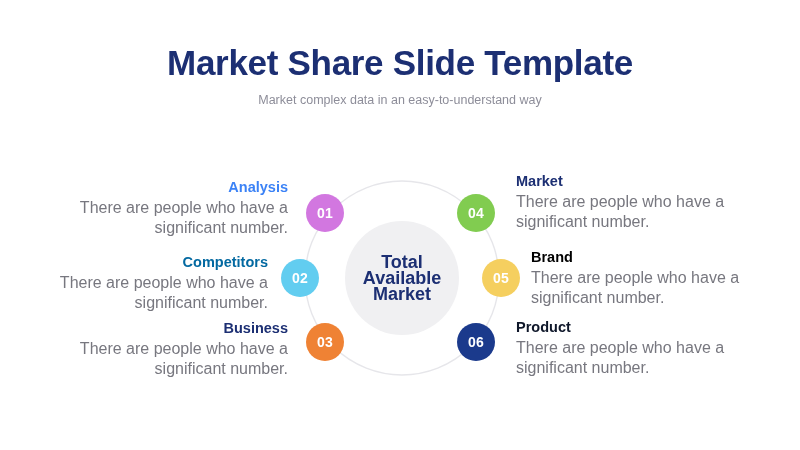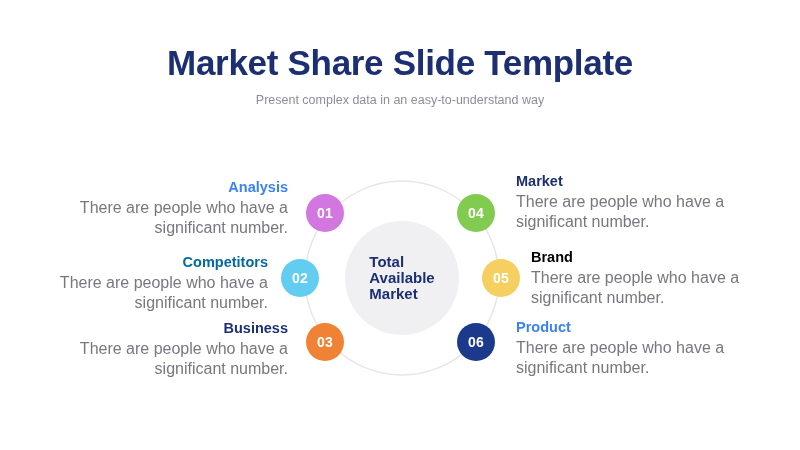--- a/index.html
+++ b/index.html
@@ -64,24 +64,24 @@
     top: 221px;
     width: 114px;
     height: 114px;
     border-radius: 50%;
     background: #f0f0f2;
     display: flex;
     align-items: center;
     justify-content: center;
   }
   .center-label {
-    font-size: 15px;
+    font-size: 18px;
     font-weight: bold;
     color: #1c2f73;
-    text-align: left;
+    text-align: center;
     line-height: 16px;
     white-space: pre-line;
   }
 
   
   .bubble {
     position: absolute;
     width: 38px;
     height: 38px;
     border-radius: 50%;
@@ -128,21 +128,21 @@
   .text-5 { left: 531px; top: 248px; }
   .text-6 { left: 516px; top: 318px; }
 </style>
 </head>
 <body>
 
 <div class="slide" style="background: rgb(255, 255, 255);">
 
   <div class="header">
     <div class="slide-title" style="color: rgb(28, 47, 115);">Market Share Slide Template</div>
-    <div class="slide-subtitle" style="color: rgb(141, 141, 153);">Present complex data in an easy-to-understand way</div>
+    <div class="slide-subtitle" style="color: rgb(141, 141, 153);">Market complex data in an easy-to-understand way</div>
   </div>
 
   <div class="diagram">
 
     <svg class="ring-svg" width="800" height="450">
       <circle id="ring-circle" cx="402" cy="278" r="97" fill="none" stroke="#e6e6ea" stroke-width="1.4"></circle>
     </svg>
 
     <div class="center-circle" style="background: rgb(240, 240, 242);">
       <div class="center-label" style="color: rgb(28, 47, 115);">Total
@@ -183,18 +183,18 @@
     </div>
     <div class="item-text right text-4">
       <div class="item-title" style="color: rgb(28, 47, 115);">Market</div>
       <div class="item-desc" style="color: rgb(119, 119, 127);">There are people who have a significant number.</div>
     </div>
     <div class="item-text right text-5">
       <div class="item-title" style="color: #000000;">Brand</div>
       <div class="item-desc" style="color: rgb(119, 119, 127);">There are people who have a significant number.</div>
     </div>
     <div class="item-text right text-6">
-      <div class="item-title" style="color: #3b82f6;">Product</div>
+      <div class="item-title" style="color: #0f172a;">Product</div>
       <div class="item-desc" style="color: rgb(119, 119, 127);">There are people who have a significant number.</div>
     </div>
 
   </div>
 </div>
 
 </body></html>

